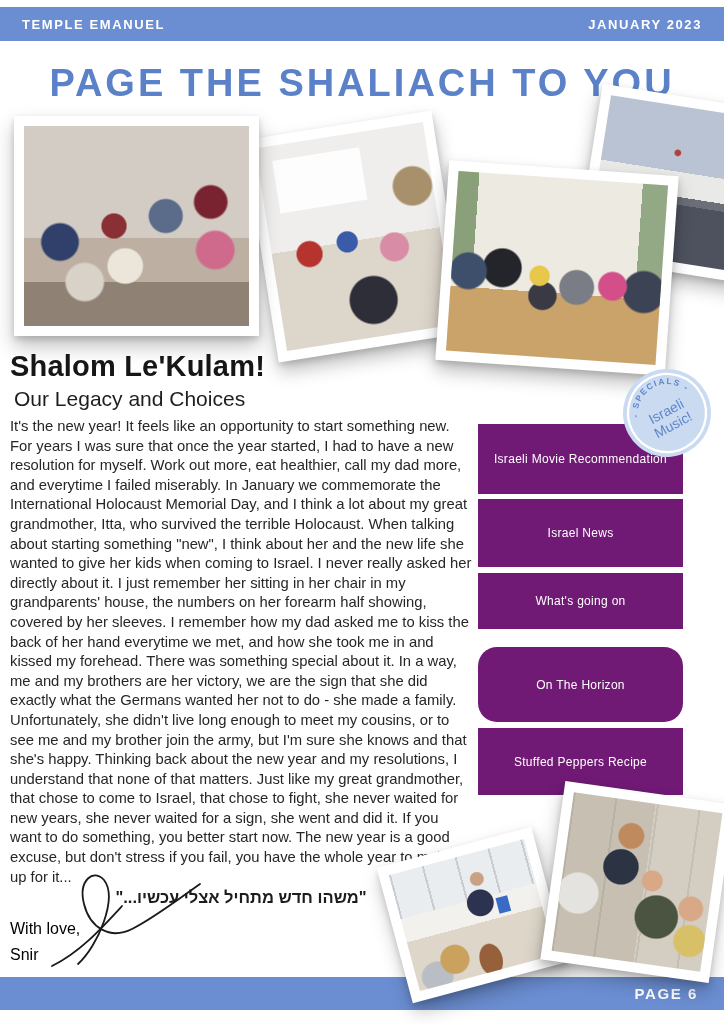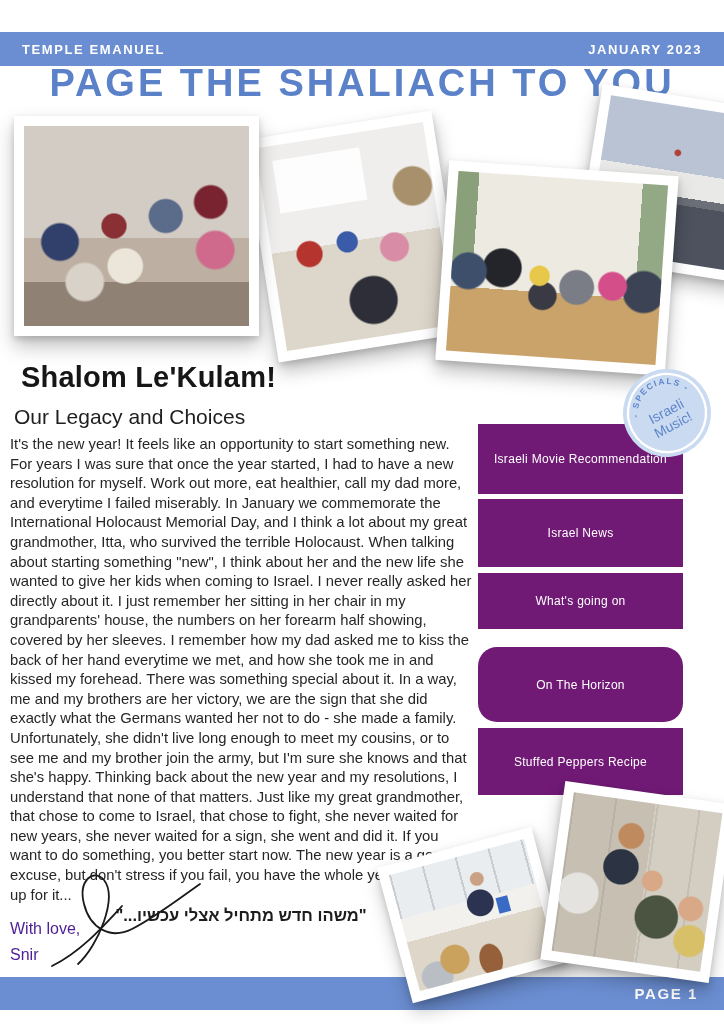--- a/index.html
+++ b/index.html
@@ -2,21 +2,21 @@
 <html><head>
 <meta charset="utf-8">
 <style>
   html,body{margin:0;padding:0;background:#ffffff;}
   .page{
     position:relative;width:724px;height:1024px;overflow:hidden;background:#ffffff;
     font-family:"Liberation Sans", sans-serif;color:#222;
   }
   
   .topbar{
-    position:absolute;left:0;top:32px;width:724px;height:34px;background:#6b8ed2;
+    position:absolute;left:0;top:7px;width:724px;height:34px;background:#6b8ed2;
     display:flex;align-items:center;justify-content:space-between;
     padding:0 22px;box-sizing:border-box;color:#fff;font-weight:bold;
     font-size:13px;letter-spacing:1.6px;
   }
   .main-title{
     position:absolute;left:0;top:62px;width:724px;text-align:center;
     color:#5b82c9;font-weight:bold;font-size:38px;letter-spacing:3px;
     white-space:nowrap;
   }
   
@@ -94,28 +94,28 @@
       linear-gradient(90deg,#c6bfb2 0 55%, #d3cdc2 55% 100%);
   }
   #photo-family{left:14px;top:116px;z-index:2;}
   #photo-classroom{left:260px;top:124px;transform:rotate(-9deg);z-index:1;}
   #photo-group{left:442px;top:168px;transform:rotate(4deg);z-index:3;}
   #photo-whitehouse{left:588px;top:96px;transform:rotate(9deg);z-index:1;}
   #photo-kitchen{left:392px;top:845px;transform:rotate(-15deg);z-index:7;}
   #photo-selfie{left:552px;top:792px;transform:rotate(8deg);z-index:8;}
   
   .article{position:absolute;left:10px;top:350px;width:462px;z-index:4;}
-  .article h1{margin:11px;font-size:29px;font-weight:bold;color:#161616;letter-spacing:.2px;}
+  .article h1{margin:0;font-size:29px;font-weight:bold;color:#161616;letter-spacing:.2px;}
   .article h2{margin:4px 0 6px 4px;font-size:21px;font-weight:normal;color:#1e1e1e;}
   .article p{margin:0 0 0 0;font-size:14.8px;line-height:19.6px;color:#262626;}
   .hebrew-quote{
     display:block;text-align:center;font-weight:bold;font-size:16.5px;
     margin-top:1px;color:#1c1c1c;
   }
-  .signoff{position:absolute;left:10px;top:916px;font-size:16px;line-height:26px;color:#4c1d95;z-index:5;}
+  .signoff{position:absolute;left:10px;top:916px;font-size:16px;line-height:26px;color:#000000;z-index:5;}
   .signature{position:absolute;left:38px;top:866px;z-index:5;}
   
   .badge{position:absolute;left:621px;top:367px;width:92px;height:92px;z-index:6;}
   .side-btn{
     position:absolute;left:478px;width:205px;background:#701a75;color:#fff;
     display:flex;align-items:center;justify-content:center;text-align:center;
     font-size:12px;line-height:24px;letter-spacing:.3px;cursor:pointer;
     box-sizing:border-box;padding:16px 14px;z-index:4;
   }
   #btn-0{top:424px;height:70px;}
@@ -194,16 +194,16 @@
   <div class="side-btn" id="btn-4">Stuffed Peppers Recipe</div>
 
   <div class="polaroid" id="photo-kitchen">
     <span class="ph ph-kitchen"></span>
   </div>
   <div class="polaroid" id="photo-selfie">
     <span class="ph ph-selfie"></span>
   </div>
 
   <div class="footbar">
-    <span>PAGE 1</span>
+    <span>PAGE 6</span>
   </div>
 
 </div>
 
 </body></html>

